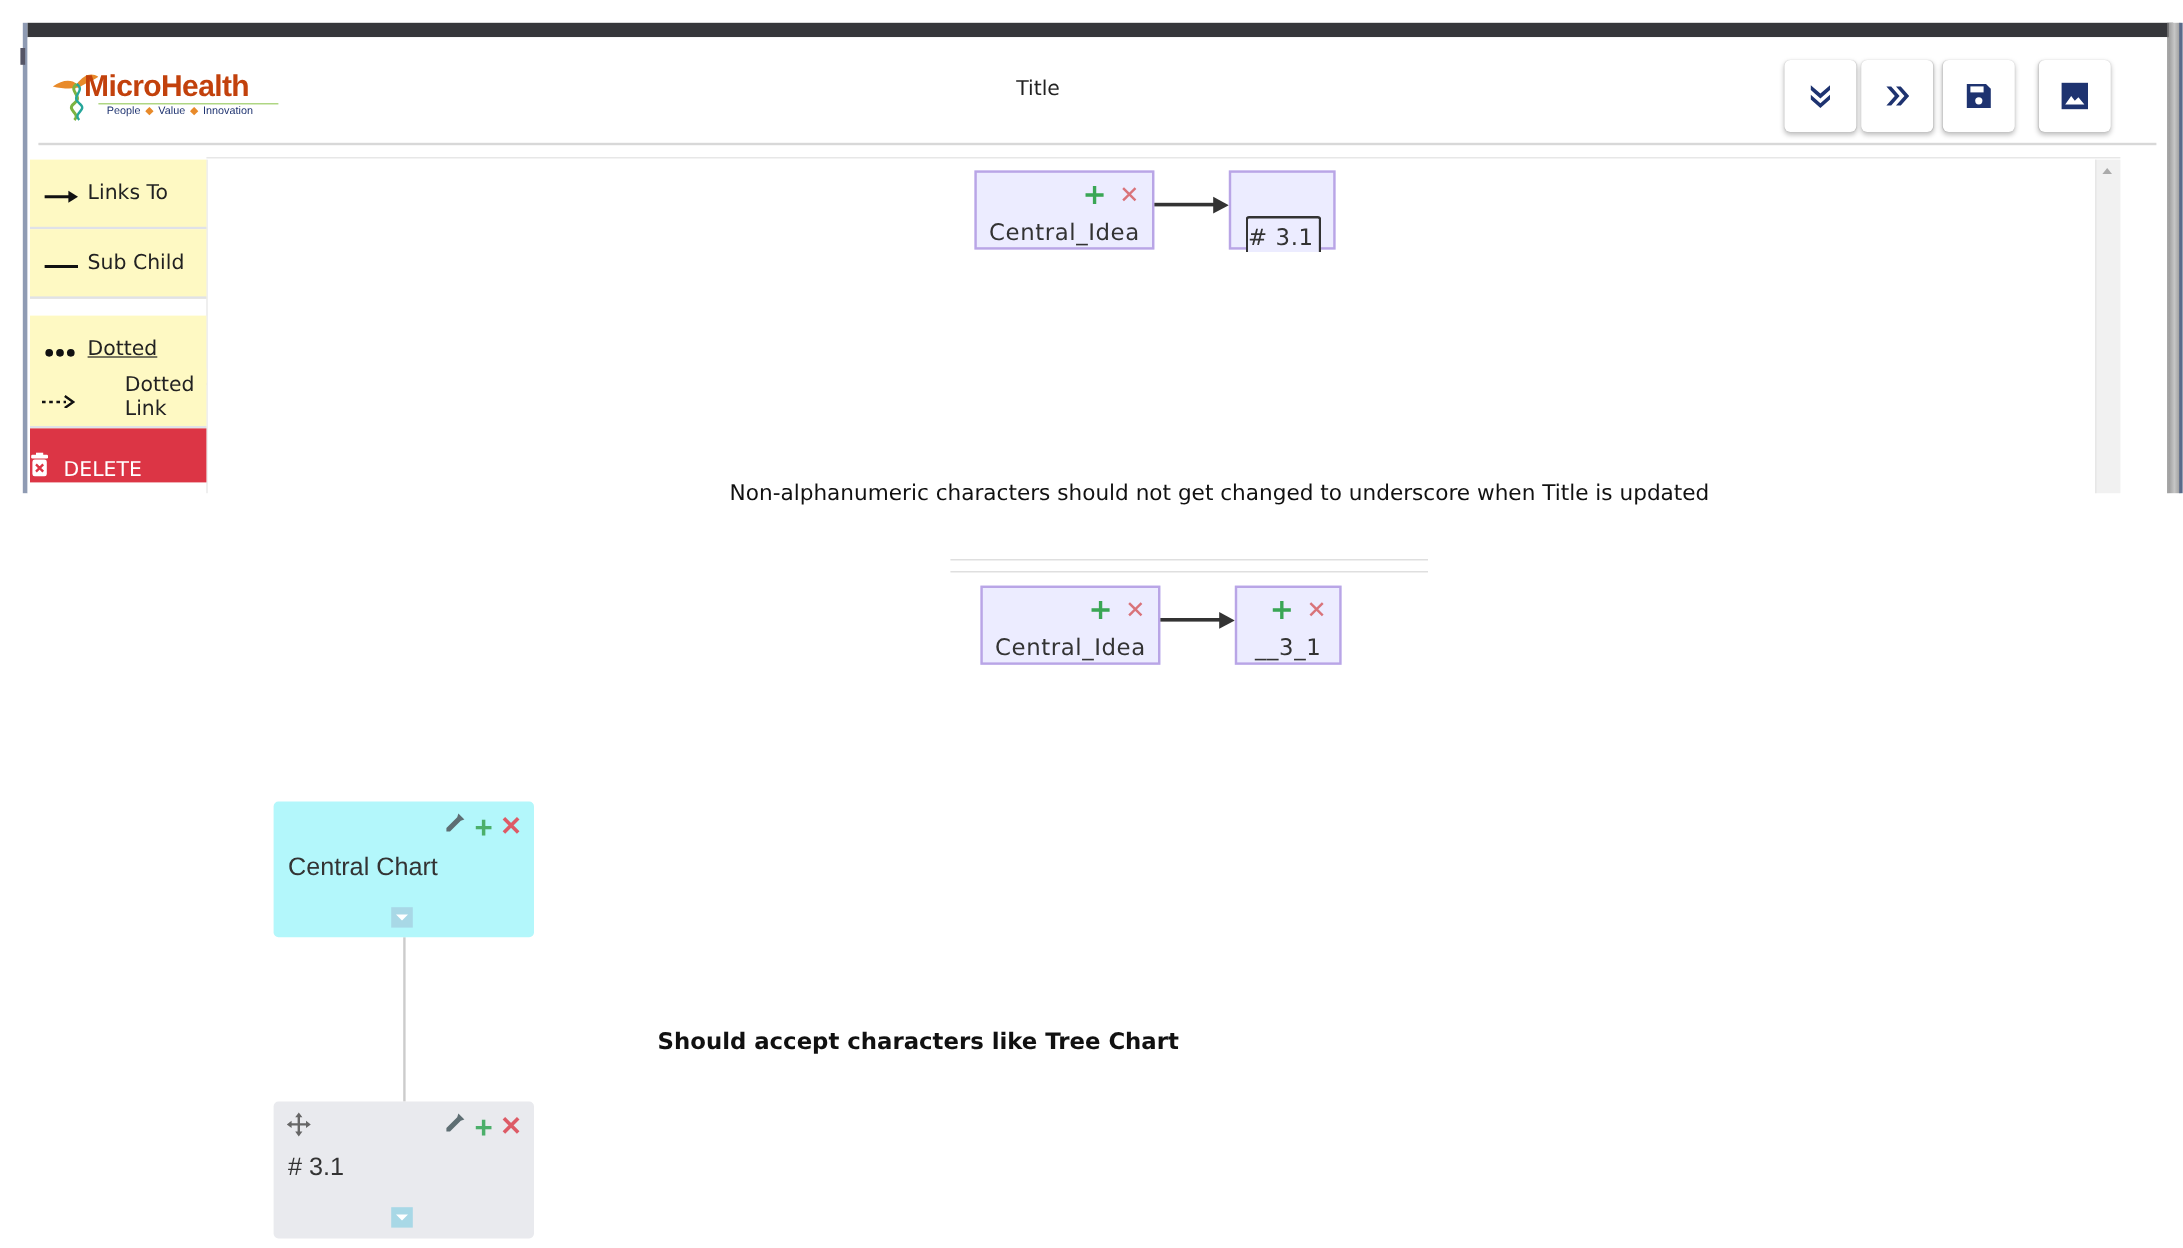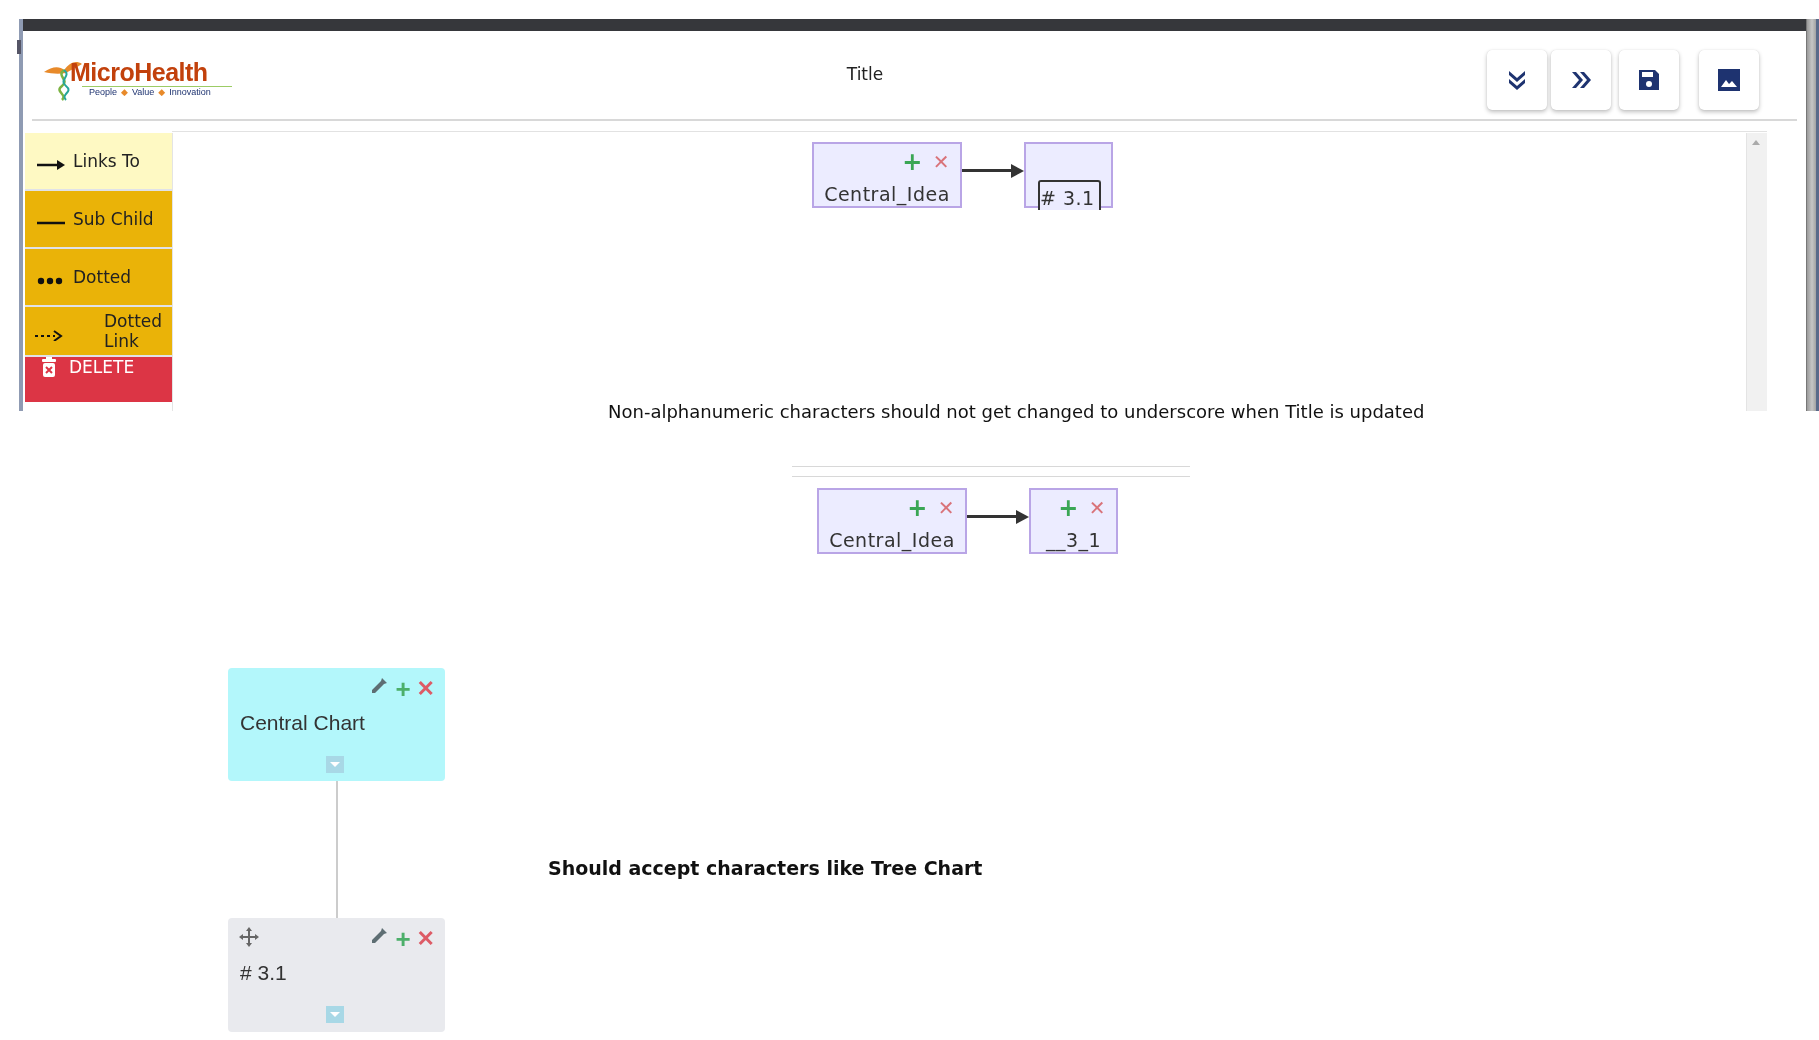--- a/index.html
+++ b/index.html
@@ -14,24 +14,24 @@
   .panel { left:23px; top:31px; width:1783px; height:380px; background:#fff; }
   .logo { left:42px; top:58px; width:190px; height:44px; }
   .logo-name { position:absolute; left:28px; top:0px; font-family:"Liberation Sans", sans-serif; font-weight:bold; font-size:25px; color:#c2410c; letter-spacing:-0.5px; }
   .logo-tag { position:absolute; left:47px; top:29px; font-family:"Liberation Sans", sans-serif; font-size:9px; color:#1e3370; white-space:nowrap; }
   .logo-tag .dot { color:#e88a2a; margin:0 4px; }
   .logo-underline { position:absolute; left:40px; top:28px; width:150px; height:1px; background:#9ccc65; }
   .title { left:800px; top:64px; width:130px; text-align:center; font-family:"DejaVu Sans", sans-serif; font-size:17px; color:#222; }
   .hline { background:#d8d8d8; height:2px; }
   .tool-btn { width:60px; height:60px; background:#fff; border-radius:5px; box-shadow:0 2px 4px rgba(0,0,0,0.25), 0 0 1px rgba(0,0,0,0.15); display:flex; align-items:center; justify-content:center; cursor:pointer; }
   .sidebar { left:25px; top:133px; width:147px; height:278px; border-right:1px solid #e4e4e4; }
-  .side-item { position:absolute; left:0; width:147px; display:flex; align-items:center; font-family:"DejaVu Sans", sans-serif; font-size:17px; color:#222; border-bottom:2px solid #e0e2e8; background:#eab308; box-sizing:border-box; padding-left:12px; cursor:pointer; }
+  .side-item { position:absolute; left:0; width:147px; display:flex; align-items:center; font-family:"DejaVu Sans", sans-serif; font-size:17px; color:#222; border-bottom:2px solid #e0e2e8; background:#fef9c3; box-sizing:border-box; padding-left:12px; cursor:pointer; }
   .side-item.active { background:#fef9c3; }
   .side-item .glyph { display:inline-block; width:30px; margin-right:6px; position:relative; height:12px; }
-  .side-delete { position:absolute; left:0; top:224px; width:147px; height:45px; background:#dc3545; color:#fff; display:flex; align-items:flex-start; padding-left:16px; box-sizing:border-box; font-size:17px; cursor:pointer; }
+  .side-delete { position:absolute; left:0; top:224px; width:147px; height:45px; background:#dc3545; color:#fff; display:flex; align-items:flex-end; padding-left:0; box-sizing:border-box; font-size:17px; cursor:pointer; }
   .canvas-scroll { left:1746px; top:133px; width:20px; height:278px; background:#f1f1f1; border-left:1px solid #e4e4e4; }
   .canvas-scroll-up { left:1752px; top:140px; width:0; height:0; border-left:4px solid transparent; border-right:4px solid transparent; border-bottom:5px solid #aaa; }
   
   .mnode { background:#ececff; border:2px solid #b9a5e6; box-sizing:border-box; font-family:"DejaVu Sans", sans-serif; font-size:19px; color:#333; letter-spacing:0.5px; }
   .mnode .lbl { position:absolute; left:0; right:0; bottom:1px; text-align:center; }
   .mnode .icons { position:absolute; right:10px; top:8px; display:flex; gap:10px; align-items:center; }
   .plus { color:#3aa655; font-weight:bold; font-size:24px; line-height:20px; cursor:pointer; }
   .cross { color:#d9737a; font-weight:bold; font-size:20px; line-height:20px; cursor:pointer; }
   .edge { height:3px; background:#333; }
   .arrowhead { width:0; height:0; border-top:7px solid transparent; border-bottom:7px solid transparent; border-left:13px solid #333; }
@@ -102,21 +102,21 @@
           <path d="M20 1 L28 6 L20 11 Z" fill="#111"></path>
         </svg></span>
     <span>Links To</span>
   </div>
   <div class="side-item" style="top:58px;height:58px;">
     <span class="glyph"><svg width="30" height="12">
           <line x1="0" y1="6" x2="28" y2="6" stroke="#111" stroke-width="2.5"></line>
         </svg></span>
     <span>Sub Child</span>
   </div>
-  <div class="side-item" style="top:116px;height:58px;">
+  <div class="side-item" style="top:130px;height:58px;text-decoration:underline;">
     <span class="glyph"><svg width="30" height="12">
           <circle cx="4" cy="6" r="3.2" fill="#111"></circle>
           <circle cx="13" cy="6" r="3.2" fill="#111"></circle>
           <circle cx="22" cy="6" r="3.2" fill="#111"></circle>
         </svg></span>
     <span>Dotted</span>
   </div>
   <div class="side-item" style="top:174px;height:50px;padding-left:10px;gap:37px;">
     <span class="glyph" style="width:28px;margin-right:4px;"><svg width="28" height="14">
           <line x1="0" y1="9" x2="20" y2="9" stroke="#111" stroke-width="2" stroke-dasharray="3,3"></line>

